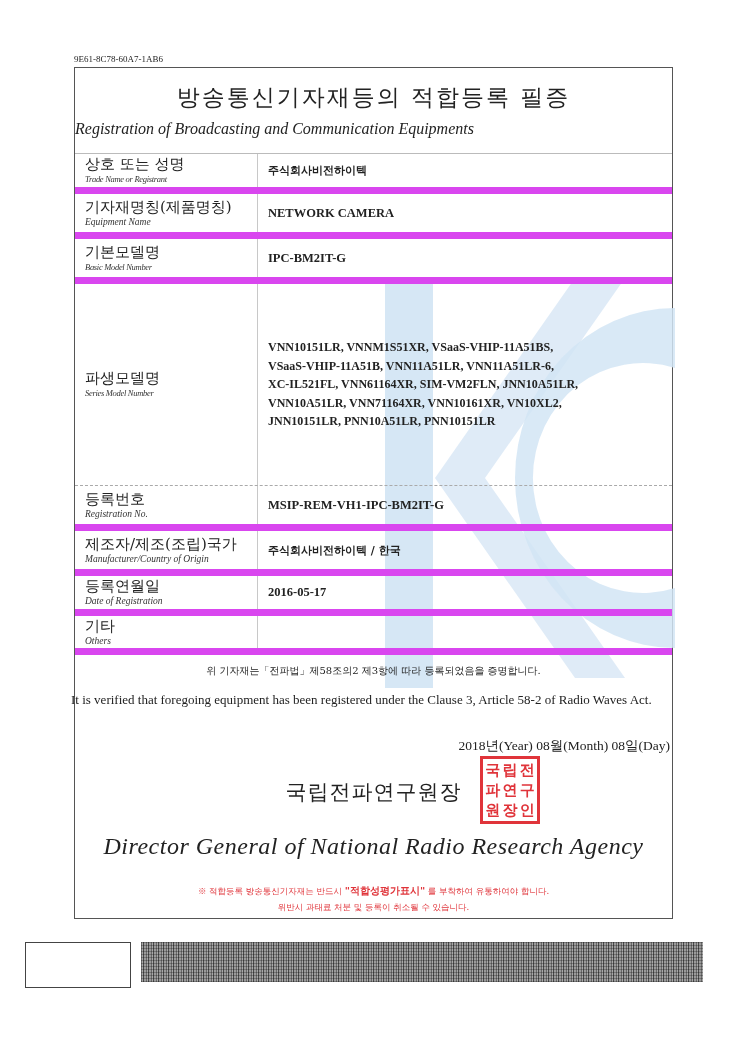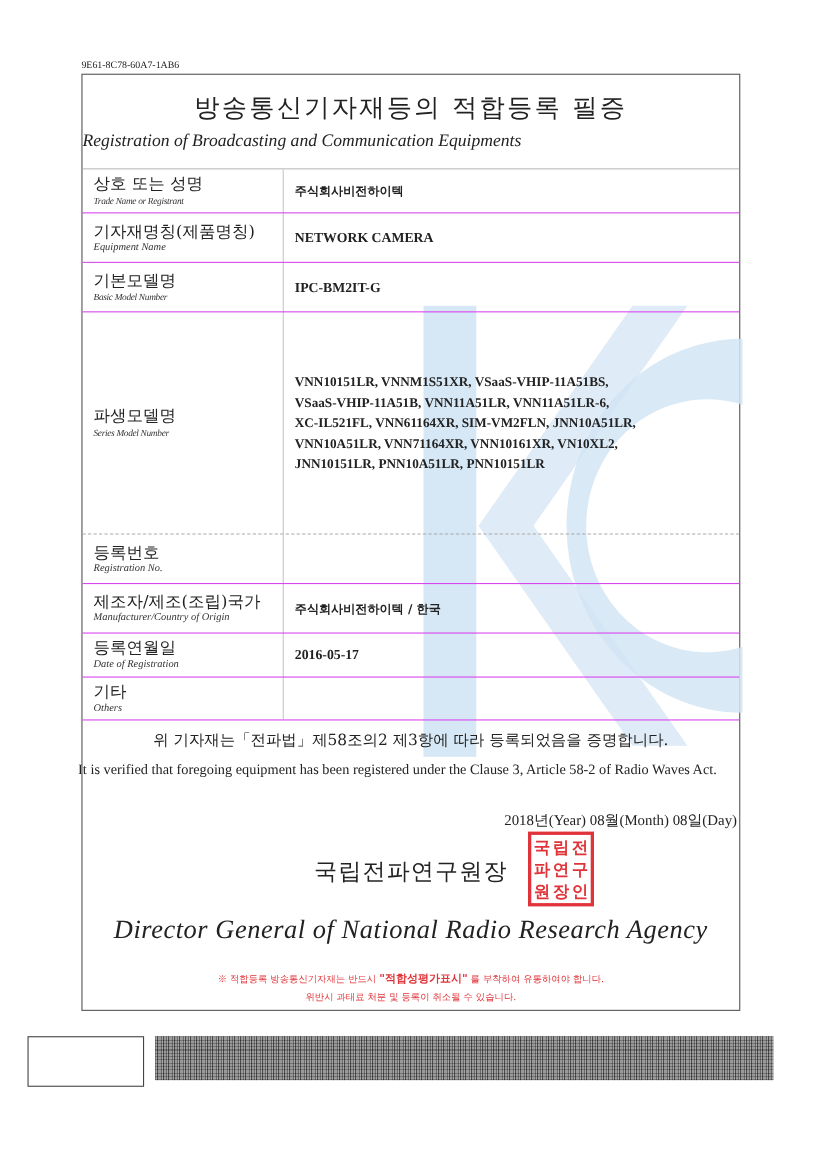--- a/index.html
+++ b/index.html
@@ -24,39 +24,39 @@
   }
   .title-ko {
     position:absolute; left:0; right:0; top:14px; text-align:center;
     font-size:23px; letter-spacing:2px; font-family:"DejaVu Serif", serif; color:#222;
   }
   .title-en {
     position:absolute; left:0; right:0; top:52px; text-align:left;
     font-size:16px; font-style:italic; color:#222;
   }
   .row {
-    position:absolute; left:0; width:100%; border-bottom:1px solid #d946ef; box-sizing:border-box;
+    position:absolute; left:0; width:100%; border-bottom:7px solid #d946ef; box-sizing:border-box;
   }
   .row .lbl {
     position:absolute; left:10px; width:170px; top:0; bottom:0;
     display:flex; flex-direction:column; justify-content:center;
   }
   .lbl .ko { font-size:15px; font-family:"DejaVu Serif", serif; color:#222; line-height:18px; }
   .lbl .en { font-size:9.5px; font-style:italic; color:#333; line-height:13px; }
   .lbl .en.small { font-size:8.5px; letter-spacing:-0.3px; }
   .row .val {
     position:absolute; left:193px; right:10px; top:0; bottom:0;
     display:flex; align-items:center; font-weight:bold; font-size:12.5px; color:#222;
   }
   .val.ko { font-family:"DejaVu Serif", serif; font-size:11px; font-weight:bold; }
   .val.multi { line-height:18.5px; font-size:12px; }
   .col-div { position:absolute; left:182px; top:86px; height:500px; width:1px; background:#c8c8c8; }
   .cert-ko {
     position:absolute; left:0; right:0; top:596px; text-align:center;
-    font-size:14px; font-family:"DejaVu Serif", serif; color:#222;
+    font-size:10px; font-family:"DejaVu Serif", serif; color:#222;
   }
   .cert-en {
     position:absolute; left:-4px; right:10px; top:620px;
     font-size:13px; line-height:24px; color:#222;
   }
   .date-line {
     position:absolute; right:2px; top:669px; font-size:13.5px; color:#222;
   }
   .date-line .u { text-decoration-color:#d33; }
   .signer {
@@ -150,20 +150,21 @@
         <div>JNN10151LR, PNN10A51LR, PNN10151LR</div>
       </div>
     </div>
   </div>
 
   <div class="row" style="top:418px;height:45px;">
     <div class="lbl">
         <span class="ko">등록번호</span>
         <span class="en">Registration No.</span>
       </div>
+    <div class="val">MSIP-REM-VH1-IPC-BM2IT-G</div>
   </div>
 
   <div class="row" style="top:463px;height:45px;">
     <div class="lbl">
         <span class="ko">제조자/제조(조립)국가</span>
         <span class="en">Manufacturer/Country of Origin</span>
       </div>
     <div class="val ko">주식회사비전하이텍 / 한국</div>
   </div>
 

